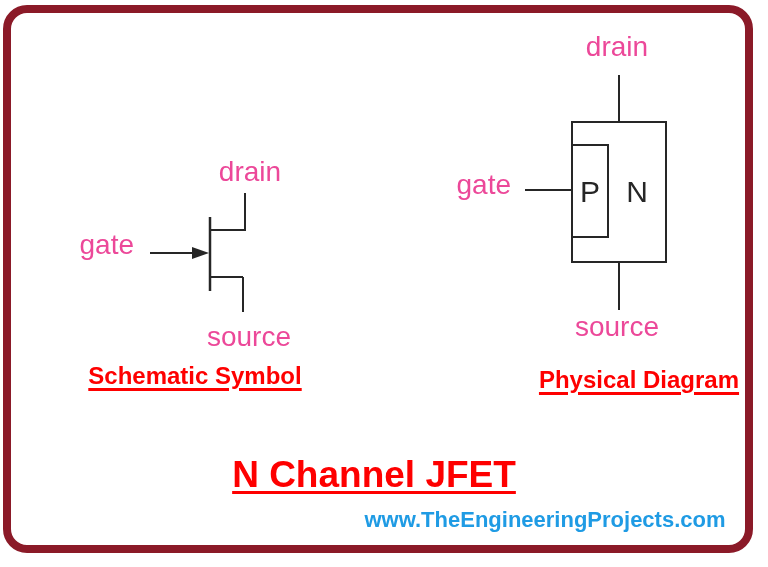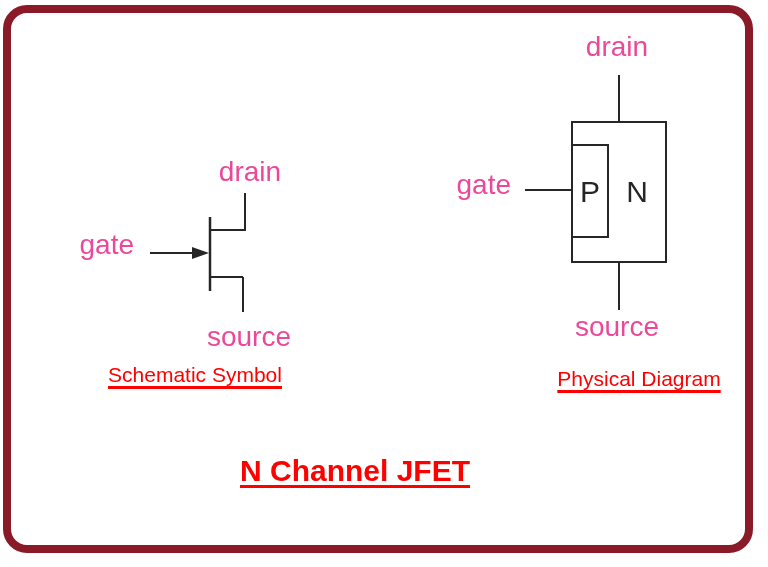--- a/index.html
+++ b/index.html
@@ -50,36 +50,36 @@
     position: absolute;
     color: #262626;
     font-size: 30px;
     line-height: 1;
     white-space: nowrap;
     transform: translate(-50%, -50%);
   }
   .caption {
     position: absolute;
     color: #fe0000;
-    font-weight: normal;
-    font-size: 21px;
+    font-weight: bold;
+    font-size: 24px;
     line-height: 1;
     white-space: nowrap;
     transform: translateX(-50%);
     text-decoration: underline;
     text-decoration-thickness: 3px;
     text-underline-offset: 4px;
   }
   .main-title {
     position: absolute;
-    left: 355px;
+    left: 374px;
     top: 456px;
     color: #fe0000;
     font-weight: bold;
-    font-size: 30px;
+    font-size: 37px;
     line-height: 1;
     white-space: nowrap;
     transform: translateX(-50%);
     text-decoration: underline;
     text-decoration-thickness: 3px;
     text-underline-offset: 4px;
   }
   .watermark {
     position: absolute;
     left: 545px;
@@ -139,14 +139,15 @@
   <div class="lbl lbl-right" id="phy-gate">gate</div>
   <div class="lbl" id="phy-source">source</div>
   <div class="region-lbl" id="p-region">P</div>
   <div class="region-lbl" id="n-region">N</div>
 
   <div class="caption" id="sch-caption">Schematic Symbol</div>
   <div class="caption" id="phy-caption">Physical Diagram</div>
 
   <div class="main-title">N Channel JFET</div>
 
+  <div class="watermark">www.TheEngineeringProjects.com</div>
 
 </div>
 
 </body></html>

